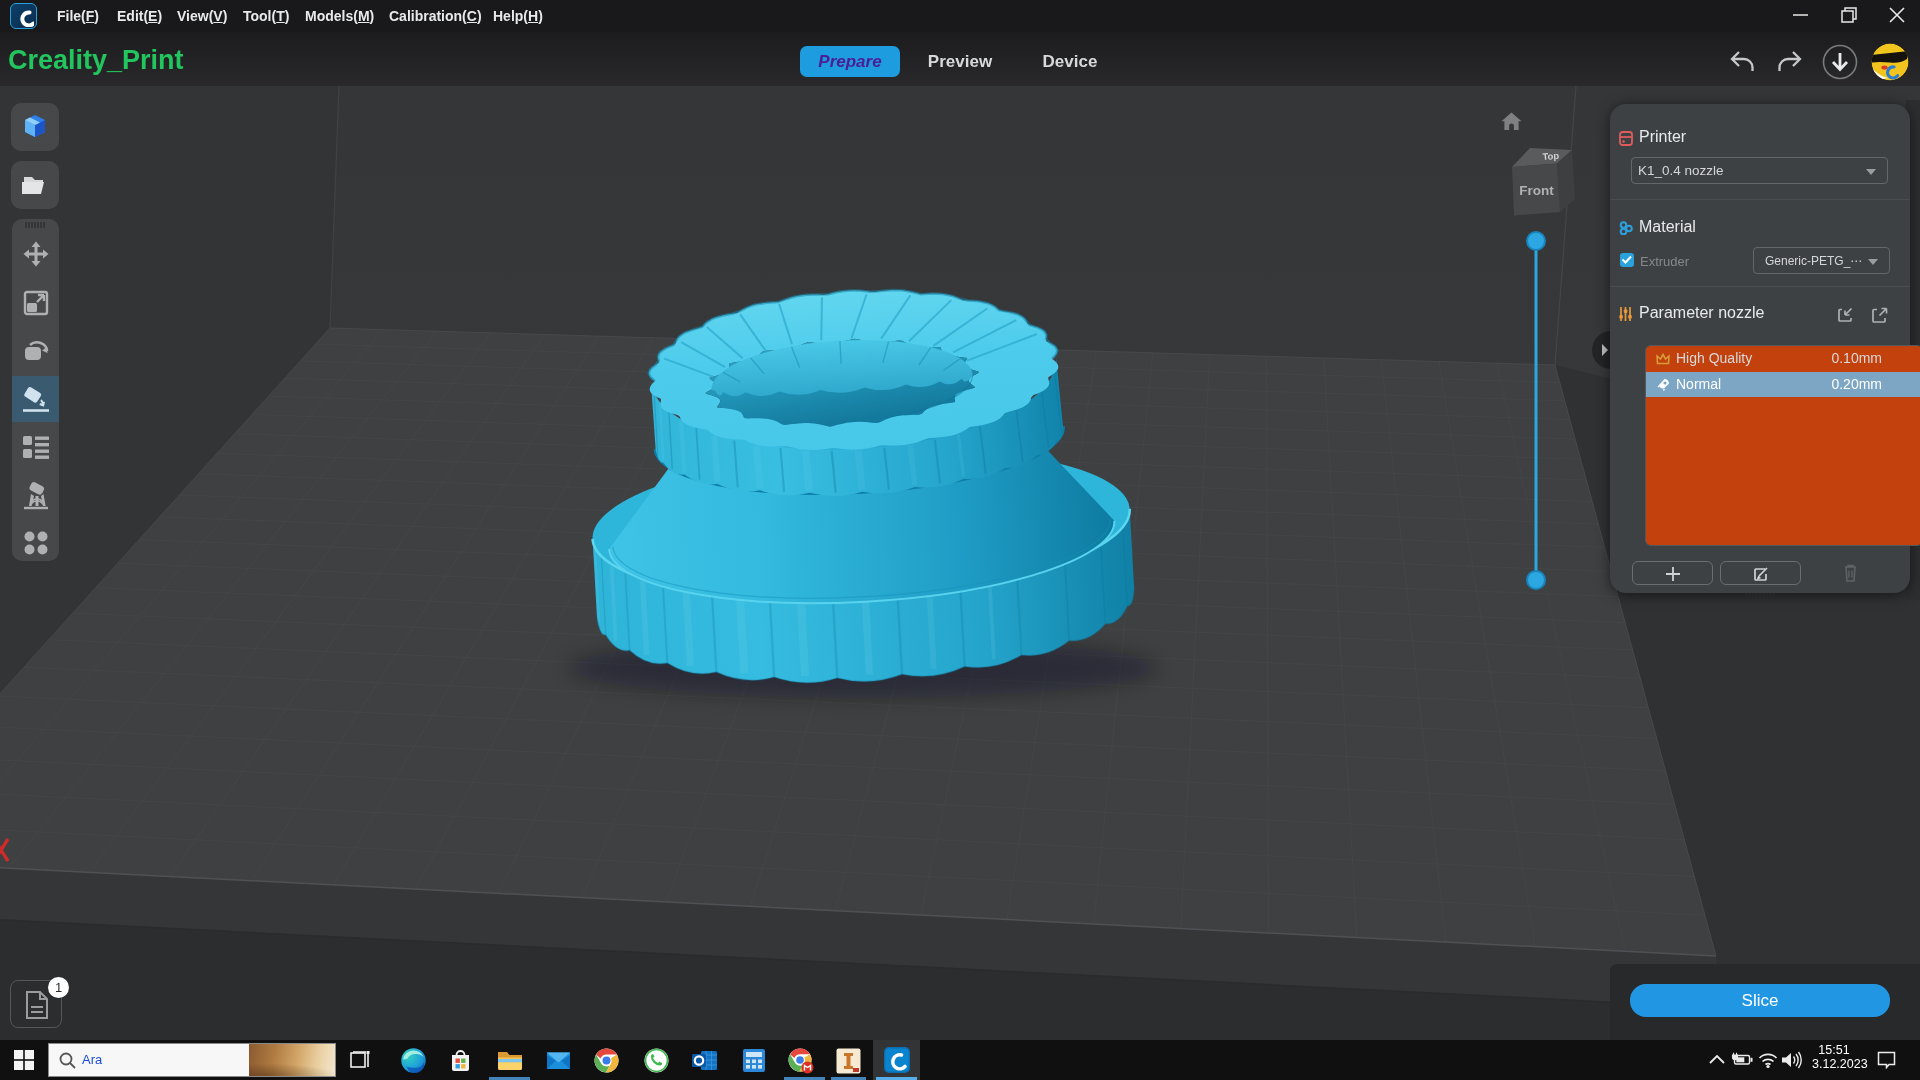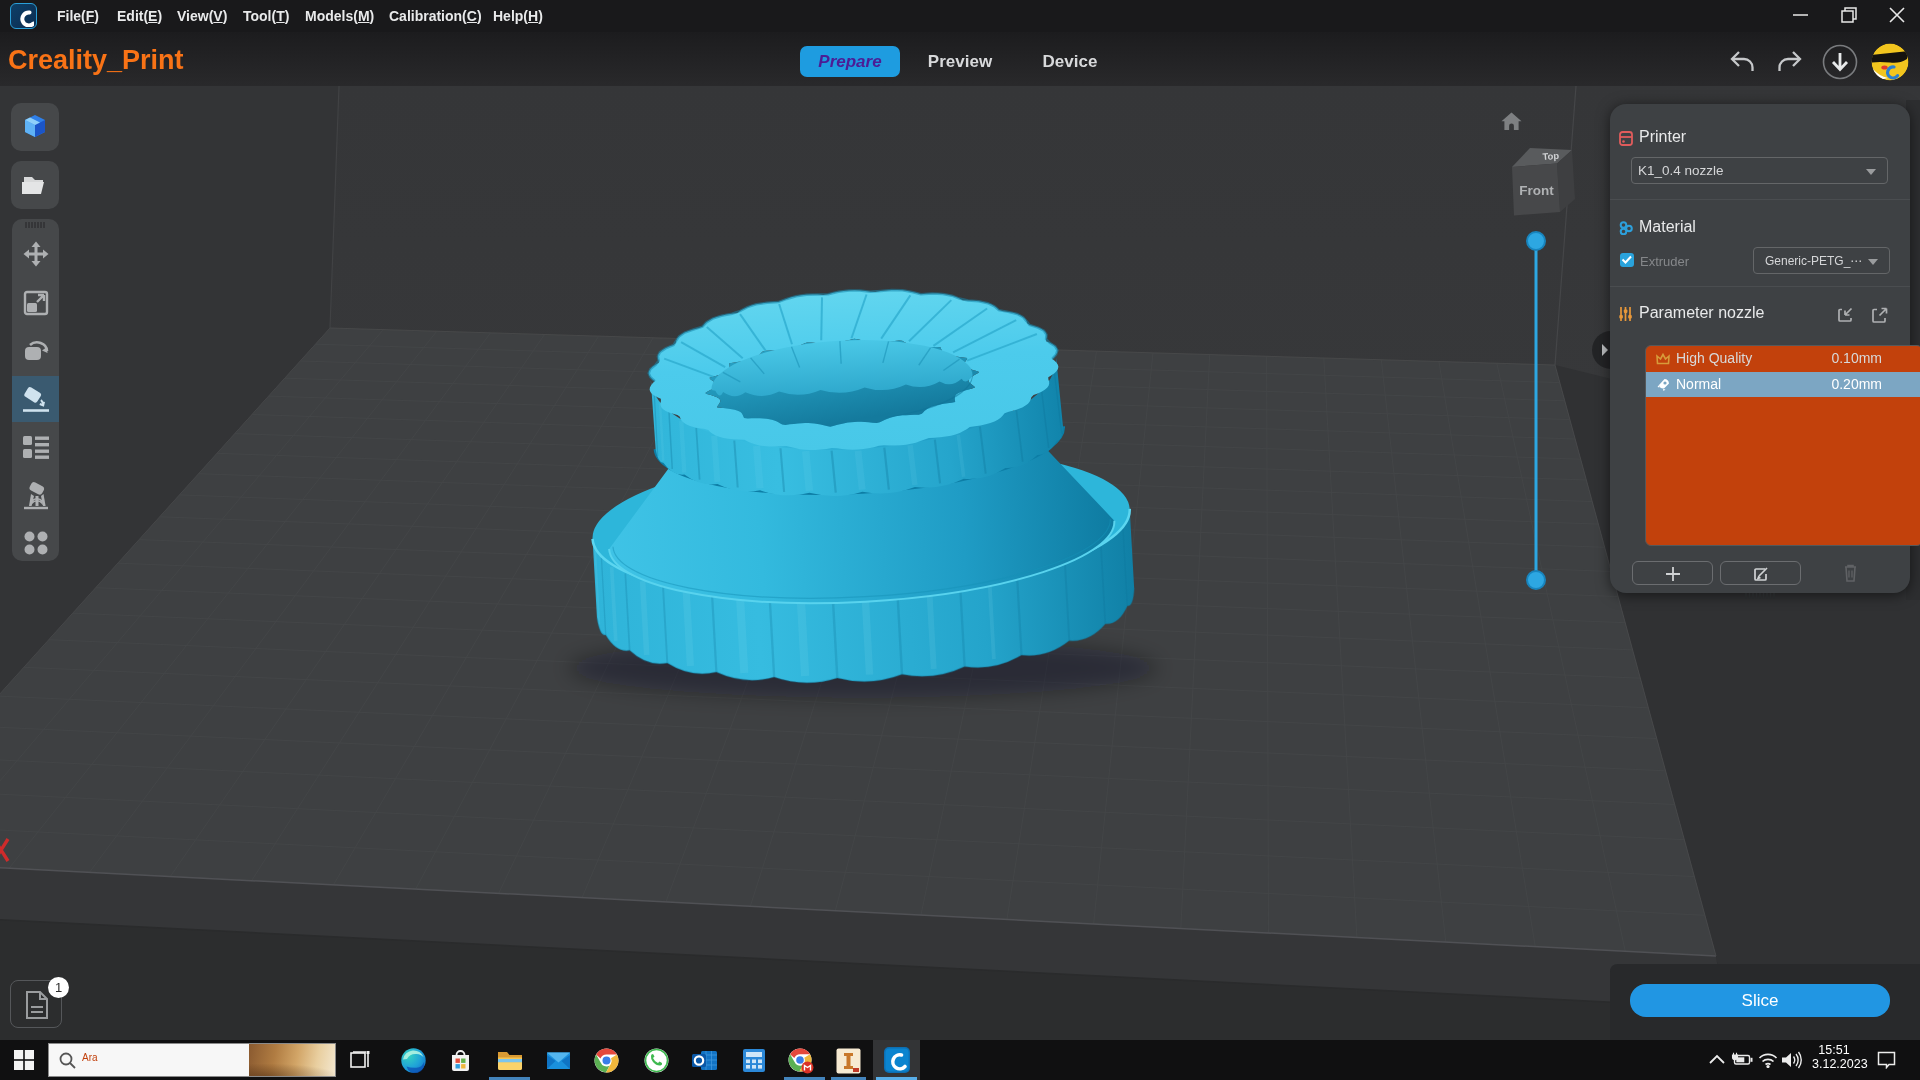--- a/index.html
+++ b/index.html
@@ -4,21 +4,21 @@
 html,body { width:1920px; height:1080px; overflow:hidden; background:#222; }
 #app { position:relative; width:1920px; height:1080px; font-family:"Liberation Sans",sans-serif; }
 #vp { position:absolute; left:0; top:0; }
 #menubar { position:absolute; left:0; top:0; width:1920px; height:32px; background:#19191b; z-index:20; }
 #menubar .mi { position:absolute; top:0; height:32px; line-height:33px; font-size:14px; font-weight:bold; color:#e9eaeb; }
 #logo { position:absolute; left:10px; top:3px; width:27px; height:26px; border-radius:6px;
   background:linear-gradient(135deg,#0e3f66,#0b2d52); border:1.5px solid #2a9fd8; }
 #logo svg { position:absolute; left:3px; top:3px; }
 .winbtn { position:absolute; top:0; width:46px; height:30px; }
 #hdr { position:absolute; left:0; top:32px; width:1920px; height:54px; background:linear-gradient(#1c1c1e,#29292b); z-index:10; }
-#title { position:absolute; left:8px; top:45px; font-size:27px; font-weight:bold; color:#f97316; z-index:12; }
+#title { position:absolute; left:8px; top:45px; font-size:27px; font-weight:bold; color:#22c55e; z-index:12; }
 .tab { position:absolute; top:46px; height:31px; line-height:31px; color:#d8d9db; font-size:17px; font-weight:bold; z-index:12; text-align:center; }
 #tab-prepare { left:800px; width:100px; background:#1e9ce0; color:#4c1d95; border-radius:7px;font-style:italic; }
 #tab-preview { left:910px; width:100px; }
 #tab-device  { left:1020px; width:100px; }
 .hicon { position:absolute; z-index:12; }
 
 
 .ltb { position:absolute; background:#46484a; border-radius:10px; z-index:5; }
 #ltb1 { left:11px; top:103px; width:48px; height:48px; }
 #ltb2 { left:11px; top:161px; width:48px; height:48px; }
@@ -54,21 +54,21 @@
 
 #slice { position:absolute; left:1630px; top:984px; width:260px; height:33px; background:#2196e3; border-radius:16px;
   color:#fff; font-size:17px; text-align:center; line-height:33px; z-index:6; }
 #docbtn { position:absolute; left:10px; top:980px; width:52px; height:48px; border:1.5px solid #55575a; border-radius:8px; z-index:6; }
 #docbadge { position:absolute; left:48px; top:977px; width:21px; height:21px; border-radius:50%; background:#fff;
   color:#2b2b2b; font-size:13px; text-align:center; line-height:21px; z-index:7; }
 
 
 #taskbar { position:absolute; left:0; top:1040px; width:1920px; height:40px; background:#101011; z-index:30; }
 #tsearch { position:absolute; left:48px; top:3px; width:288px; height:34px; background:#f7f7f7; border:1px solid #8a8a8a; }
-#tsearch .stext { position:absolute; left:33px; top:8px; font-size:10px; color:#c2410c; }
+#tsearch .stext { position:absolute; left:33px; top:8px; font-size:13px; color:#1d4ed8; }
 #tsearch svg { position:absolute; left:10px; top:8px; }
 #simg { position:absolute; right:0; top:0; width:86px; height:32px;
   background:linear-gradient(100deg,#8a5a30 0%,#b07c42 30%,#d2a567 55%,#e9cfa0 78%,#f3e7cf 100%); }
 #simg:after { content:""; position:absolute; left:0; top:14px; width:86px; height:18px;
   background:radial-gradient(120% 100% at 20% 100%, rgba(60,30,10,0.45), rgba(60,30,10,0) 70%); }
 .tbi { position:absolute; top:8px; }
 .uline { position:absolute; top:37px; height:3px; background:#4384bc; }
 #ctile { position:absolute; left:873px; top:0; width:47px; height:40px; background:#333436; }
 #clock { position:absolute; left:1812px; top:3px; width:44px; text-align:center; font-size:12.5px; color:#fff; z-index:31; }
 

